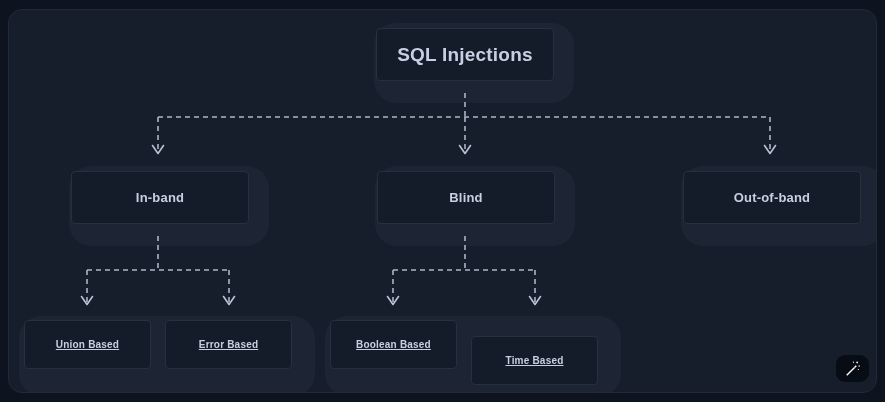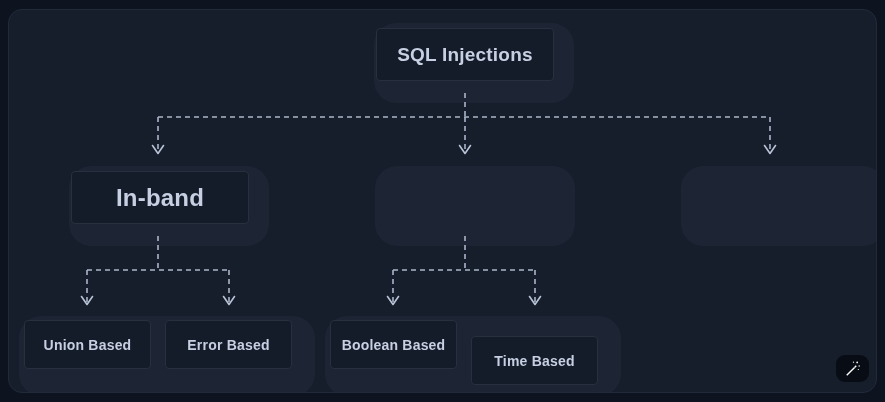--- a/index.html
+++ b/index.html
@@ -79,22 +79,22 @@
     display: flex;
     align-items: center;
     justify-content: center;
     color: #c6d0e2;
     font-weight: bold;
     letter-spacing: 0.2px;
     text-align: center;
     user-select: none;
   }
   .node.root     { font-size: 19px; }
-  .node.level1   { font-size: 24px; }
-  .node.leaf     { font-size: 14px; }
+  .node.level1   { font-size: 13px; }
+  .node.leaf     { font-size: 10px; text-decoration: underline; }
 
   
   .wand-badge {
     position: absolute;
     left: 836px;
     top: 355px;
     width: 33px;
     height: 27px;
     background: #080c14;
     border-radius: 9px;
@@ -152,21 +152,23 @@
     <path class="edge-head" d="M387.5,296.5 L393,304.5 L398.5,296.5"></path>
     <path class="edge-path" d="M535,270 L535,303"></path>
     <path class="edge-head" d="M529.5,296.5 L535,304.5 L540.5,296.5"></path>
 
   </svg>
 
   <div class="node root" style="left:376px; top:28px; width:178px; height:53px;">SQL Injections</div>
 
   <div class="node level1" style="left:71px; top:171px; width:178px; height:53px;">In-band</div>
 
+  <div class="node level1" style="left:377px; top:171px; width:178px; height:53px;">Blind</div>
 
+  <div class="node level1" style="left:683px; top:171px; width:178px; height:53px;">Out-of-band</div>
 
   <div class="node leaf" style="left:24px; top:320px; width:127px; height:49px;">Union Based</div>
 
   <div class="node leaf" style="left:330px; top:320px; width:127px; height:49px;">Boolean Based</div>
 
   <div class="node leaf" style="left:165px; top:320px; width:127px; height:49px;">Error Based</div>
 
   <div class="node leaf" style="left:471px; top:336px; width:127px; height:49px;">Time Based</div>
 
   <div class="wand-badge">

